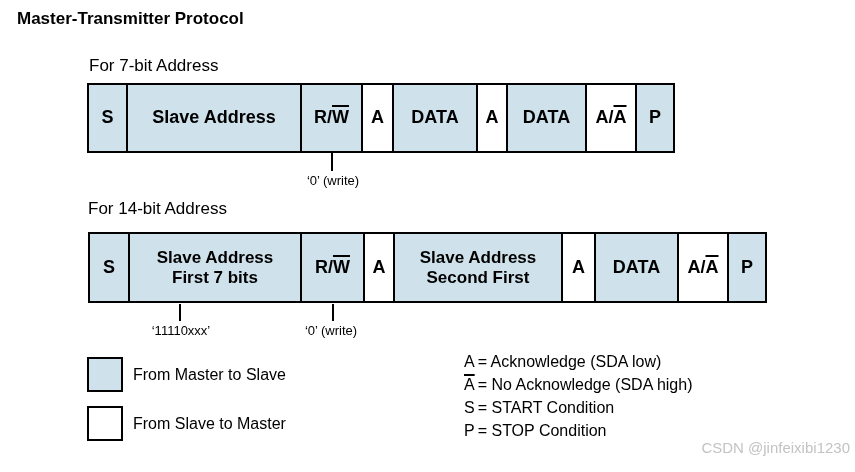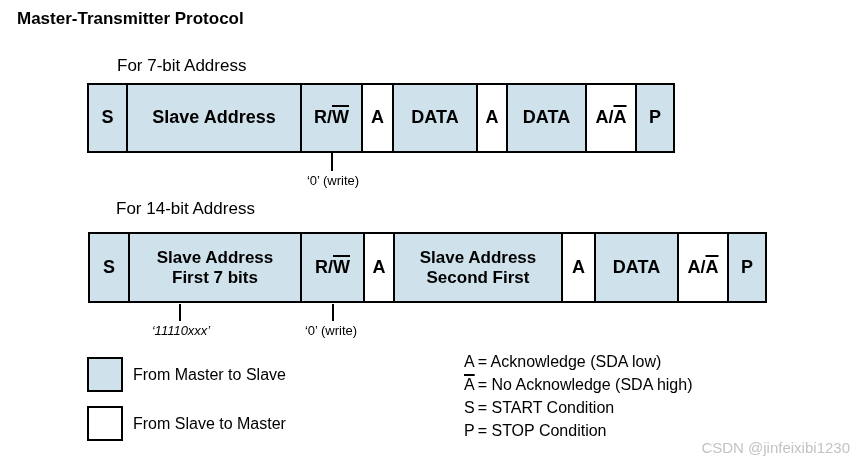--- a/index.html
+++ b/index.html
@@ -14,21 +14,20 @@
   .abs { position: absolute; }
 
   .page-title {
     left: 17px; top: 9px;
     font-size: 17px; font-weight: bold;
     white-space: nowrap;
   }
   .row-label {
     font-size: 17px;
     white-space: nowrap;
-    margin-left: 28px;
   }
   .row-label-7  { left: 89px; top: 56px; }
   .row-label-10 { left: 88px; top: 199px; }
 
   .proto-row {
     display: flex;
     border: 2px solid #000000;
     background: #ffffff;
     box-sizing: border-box;
   }
@@ -154,21 +153,21 @@
     </div>
   <div class="cell slave" style="width:50px">
       <span><span>A/</span><span class="ol">A</span></span>
     </div>
   <div class="cell master last" style="width:36px">
       <span>P</span>
     </div>
 </div>
 
 <div class="abs tick" style="left:179px; top:304px; height:17px;"></div>
-<div class="abs callout-label" style="left:181px; top:323px;font-style:italic;">‘11110xxx’</div>
+<div class="abs callout-label" style="left:181px; top:323px;">‘11110xxx’</div>
 
 <div class="abs tick" style="left:332px; top:304px; height:17px;"></div>
 <div class="abs callout-label" style="left:331px; top:323px;">‘0’ (write)</div>
 
 <div class="abs legend-swatch master" style="left:87px; top:357px;"></div>
 <div class="abs legend-label" style="left:133px; top:366px;">From Master to Slave</div>
 
 <div class="abs legend-swatch slave" style="left:87px; top:406px;"></div>
 <div class="abs legend-label" style="left:133px; top:415px;">From Slave to Master</div>
 

